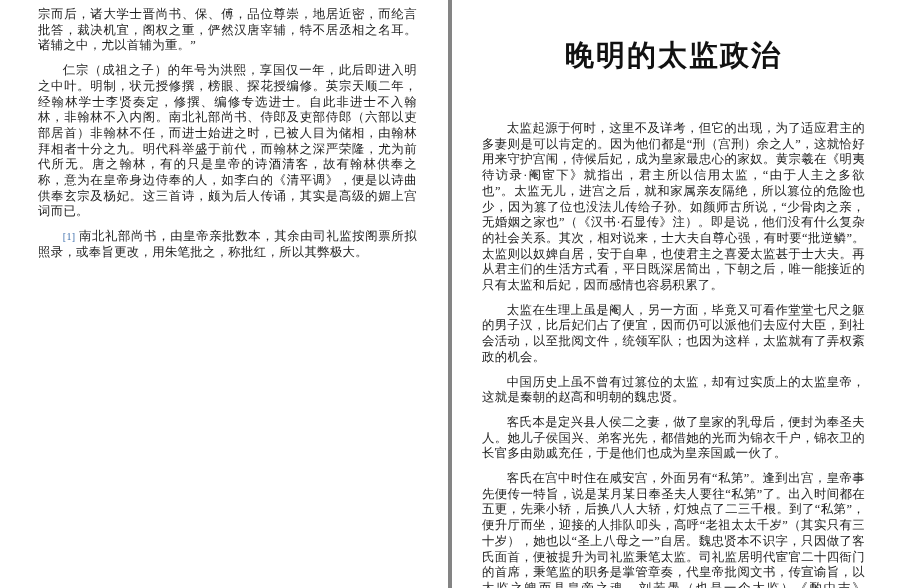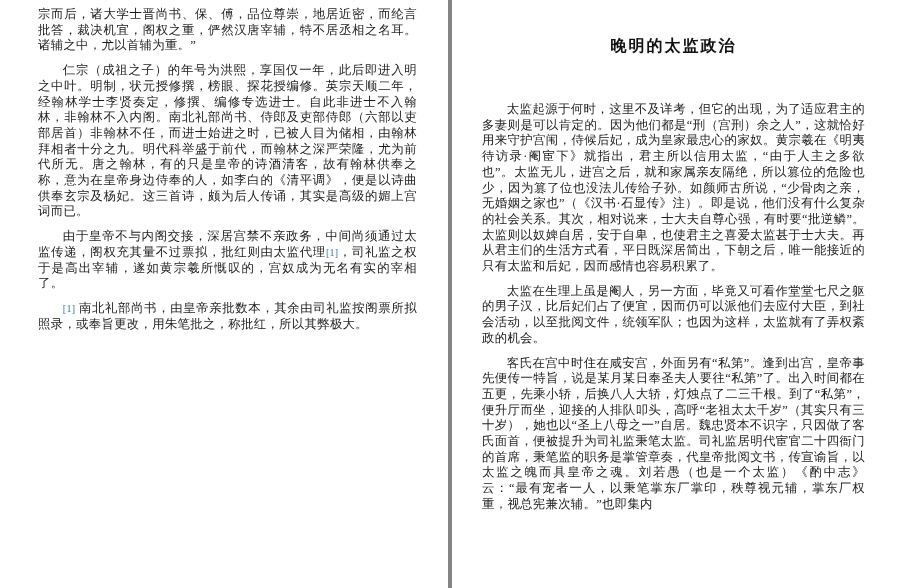--- a/index.html
+++ b/index.html
@@ -34,21 +34,21 @@
     padding: 36px 35px 0 30px;
   }
   .divider {
     position: absolute;
     left: 448px;
     top: 0;
     width: 4px;
     height: 588px;
   }
   .chapter-title {
-    font-size: 16px;
+    font-size: 29px;
     font-weight: bold;
     text-align: center;
     letter-spacing: 2px;
     margin: 0 0 45px 0;
   }
   .para {
     margin: 0 0 9px 0;
     font-size: 12.4px;
     line-height: 15.7px;
     letter-spacing: 0.3px;
@@ -62,28 +62,29 @@
   }
 </style>
 </head>
 <body>
 
 <div class="screen" style="background: #4c1d95;">
   <div class="page page-left">
     <div id="left-paragraphs">
         <p class="para" style="color: rgb(28, 28, 28);"><span>宗而后，诸大学士晋尚书、保、傅，品位尊崇，地居近密，而纶言批答，裁决机宜，阁权之重，俨然汉唐宰辅，特不居丞相之名耳。诸辅之中，尤以首辅为重。”</span></p>
         <p class="para indent" style="color: rgb(28, 28, 28);"><span>仁宗（成祖之子）的年号为洪熙，享国仅一年，此后即进入明之中叶。明制，状元授修撰，榜眼、探花授编修。英宗天顺二年，经翰林学士李贤奏定，修撰、编修专选进士。自此非进士不入翰林，非翰林不入内阁。南北礼部尚书、侍郎及吏部侍郎（六部以吏部居首）非翰林不任，而进士始进之时，已被人目为储相，由翰林拜相者十分之九。明代科举盛于前代，而翰林之深严荣隆，尤为前代所无。唐之翰林，有的只是皇帝的诗酒清客，故有翰林供奉之称，意为在皇帝身边侍奉的人，如李白的《清平调》，便是以诗曲供奉玄宗及杨妃。这三首诗，颇为后人传诵，其实是高级的媚上宫词而已。</span></p>
-        <p class="para indent" style="color: rgb(28, 28, 28);"><span>由于皇帝不与内阁交接，深居宫禁不亲政务，中间尚须通过太监传递，阁权充其量不过票拟，批红则由太监代理</span><span class="footnote-ref" style="color: rgb(66, 114, 174);">[1]</span><span>，司礼监之权于是高出宰辅，遂如黄宗羲所慨叹的，宫奴成为无名有实的宰相了。</span></p>
         <p class="para indent" style="color: rgb(28, 28, 28);"><span class="footnote-ref" style="color: rgb(66, 114, 174);">[1]</span><span> 南北礼部尚书，由皇帝亲批数本，其余由司礼监按阁票所拟照录，或奉旨更改，用朱笔批之，称批红，所以其弊极大。</span></p>
       </div>
   </div>
 
   <div class="divider" style="background: rgb(132, 132, 132);"></div>
 
   <div class="page page-right">
     <h1 class="chapter-title" style="color: rgb(17, 17, 17);">晚明的太监政治</h1>
     <div id="right-paragraphs">
         <p class="para indent" style="color: rgb(28, 28, 28);"><span>太监起源于何时，这里不及详考，但它的出现，为了适应君主的多妻则是可以肯定的。因为他们都是“刑（宫刑）余之人”，这就恰好用来守护宫闱，侍候后妃，成为皇家最忠心的家奴。黄宗羲在《明夷待访录·阉宦下》就指出，君主所以信用太监，“由于人主之多欲也”。太监无儿，进宫之后，就和家属亲友隔绝，所以篡位的危险也少，因为篡了位也没法儿传给子孙。如颜师古所说，“少骨肉之亲，无婚姻之家也”（《汉书·石显传》注）。即是说，他们没有什么复杂的社会关系。其次，相对说来，士大夫自尊心强，有时要“批逆鳞”。太监则以奴婢自居，安于自卑，也使君主之喜爱太监甚于士大夫。再从君主们的生活方式看，平日既深居简出，下朝之后，唯一能接近的只有太监和后妃，因而感情也容易积累了。</span></p>
         <p class="para indent" style="color: rgb(28, 28, 28); font-family: Liberation Serif, serif;"><span>太监在生理上虽是阉人，另一方面，毕竟又可看作堂堂七尺之躯的男子汉，比后妃们占了便宜，因而仍可以派他们去应付大臣，到社会活动，以至批阅文件，统领军队；也因为这样，太监就有了弄权紊政的机会。</span></p>
+        <p class="para indent" style="color: rgb(28, 28, 28);"><span>中国历史上虽不曾有过篡位的太监，却有过实质上的太监皇帝，这就是秦朝的赵高和明朝的魏忠贤。</span></p>
+        <p class="para indent" style="color: rgb(28, 28, 28);"><span>客氏本是定兴县人侯二之妻，做了皇家的乳母后，便封为奉圣夫人。她儿子侯国兴、弟客光先，都借她的光而为锦衣千户，锦衣卫的长官多由勋戚充任，于是他们也成为皇亲国戚一伙了。</span></p>
         <p class="para indent" style="color: rgb(28, 28, 28);"><span>客氏在宫中时住在咸安宫，外面另有“私第”。逢到出宫，皇帝事先便传一特旨，说是某月某日奉圣夫人要往“私第”了。出入时间都在五更，先乘小轿，后换八人大轿，灯烛点了二三千根。到了“私第”，便升厅而坐，迎接的人排队叩头，高呼“老祖太太千岁”（其实只有三十岁），她也以“圣上八母之一”自居。魏忠贤本不识字，只因做了客氏面首，便被提升为司礼监秉笔太监。司礼监居明代宦官二十四衙门的首席，秉笔监的职务是掌管章奏，代皇帝批阅文书，传宣谕旨，以太监之魄而具皇帝之魂。刘若愚（也是一个太监）《酌中志》云：“最有宠者一人，以秉笔掌东厂掌印，秩尊视元辅，掌东厂权重，视总宪兼次辅。”也即集内</span></p>
       </div>
   </div>
 </div>
 
 </body></html>

